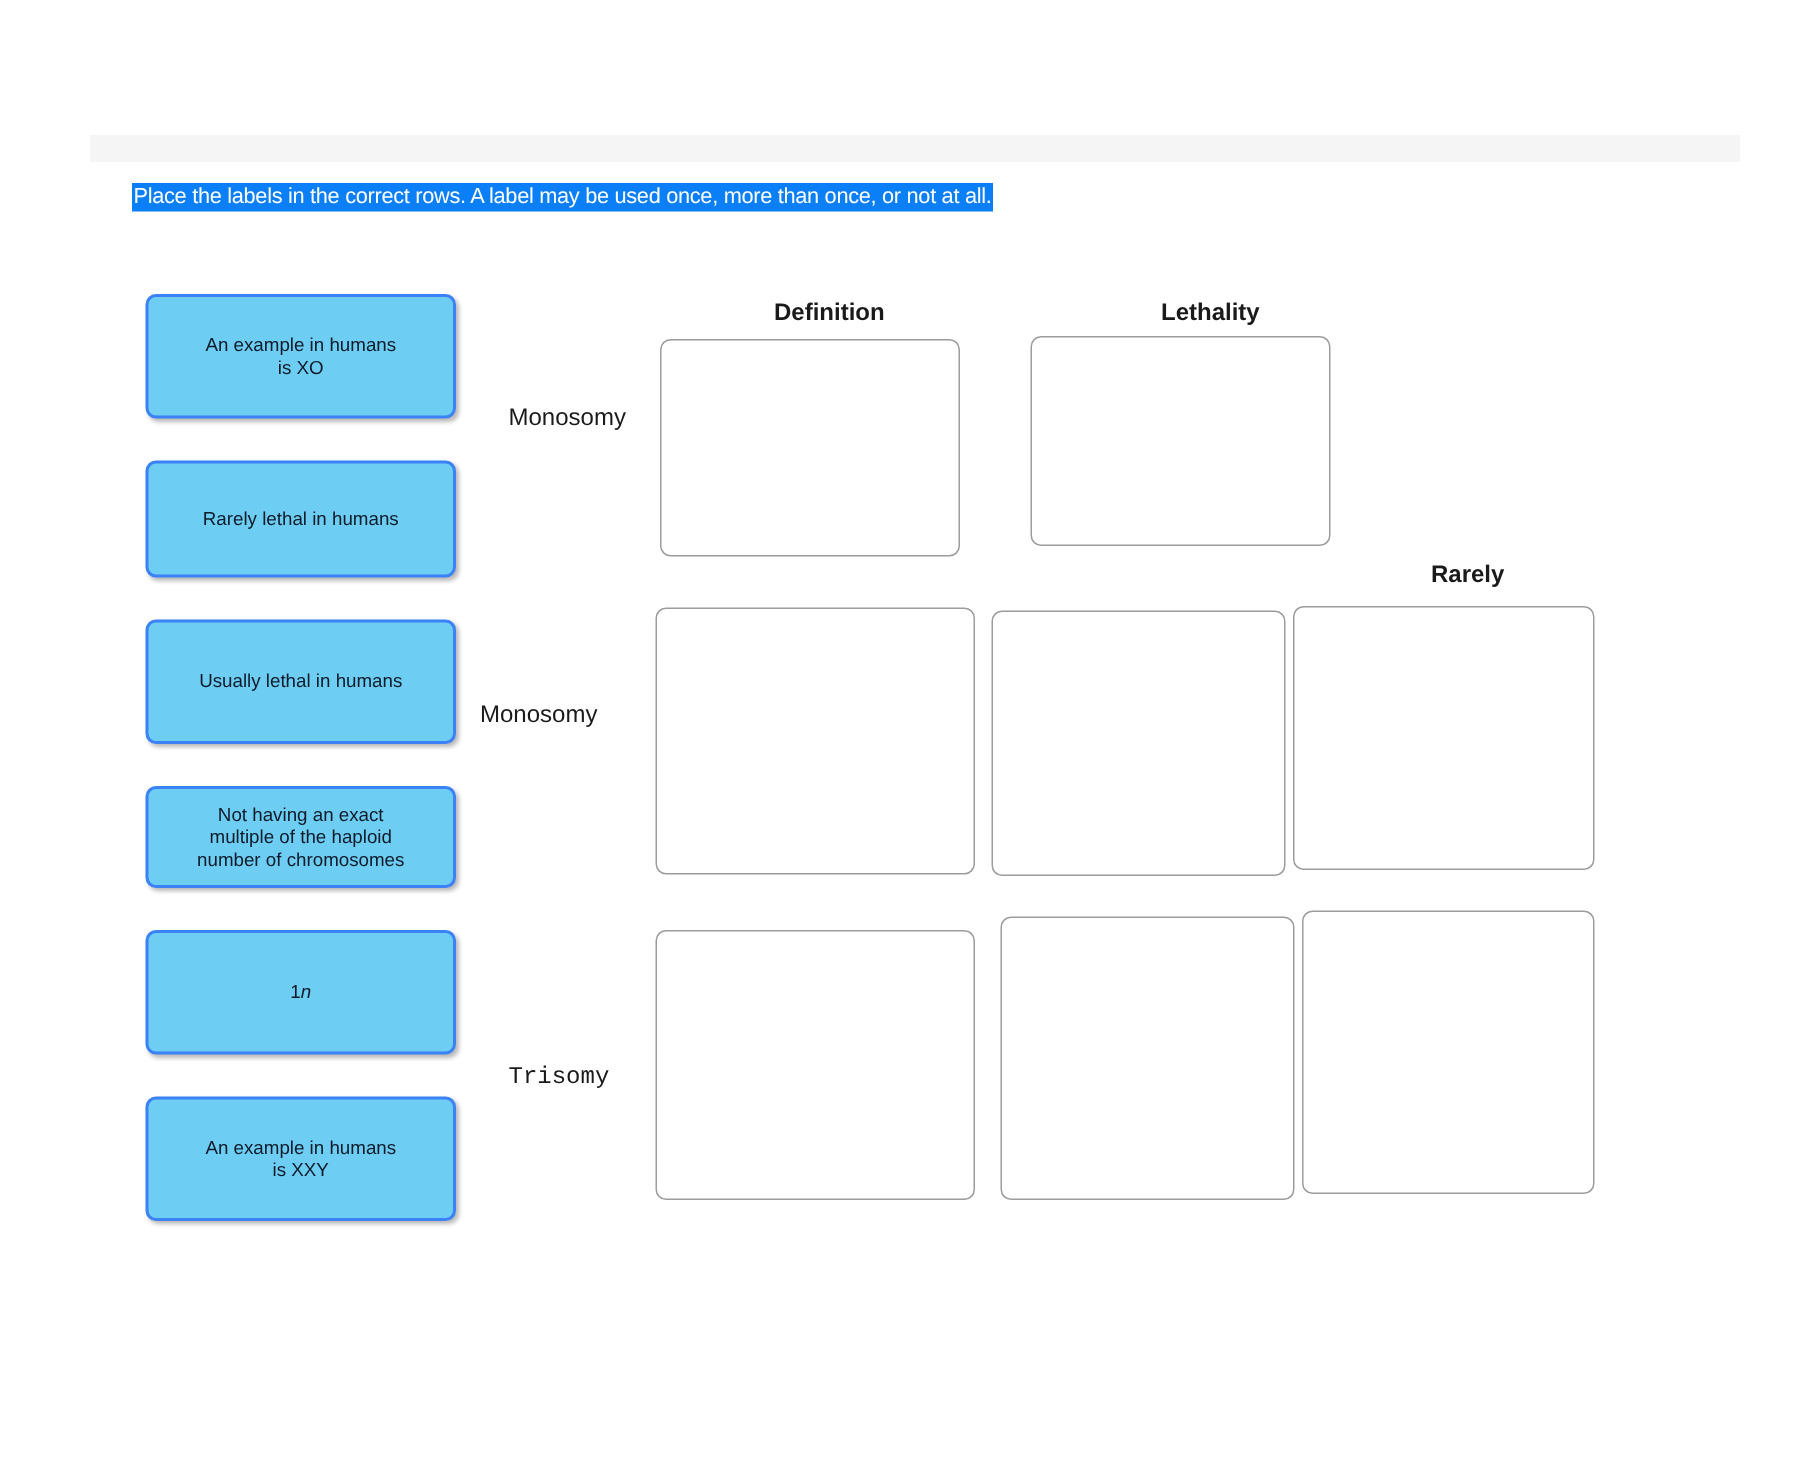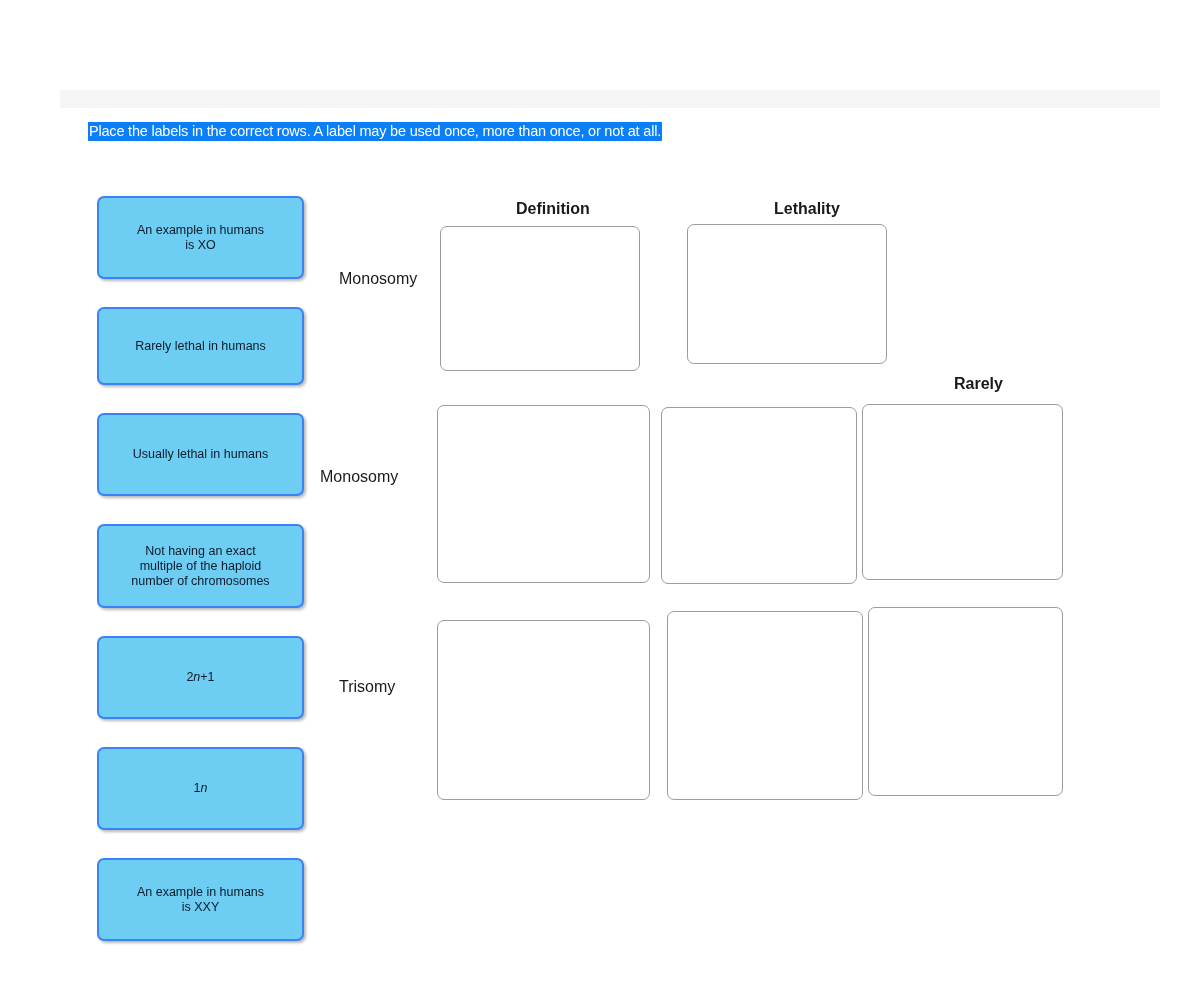--- a/index.html
+++ b/index.html
@@ -64,21 +64,21 @@
     display: flex;
     align-items: center;
     justify-content: center;
     margin-bottom: 10px;
     cursor: move;
     user-select: none;
     margin-top: 28px;
   }
   .label-tile.h-tall  { height: 83px; }
   .label-tile.h-mid   { height: 78px; }
-  .label-tile.h-short { height: 84px; }
+  .label-tile.h-short { height: 68px; }
   .label-tile .tile-text { padding: 0 8px; }
   .label-tile i { font-style: italic; }
 
   
   #matrix { position: absolute; left: 0; top: 0; }
 
   .col-header {
     position: absolute;
     font-size: 16px;
     font-weight: bold;
@@ -117,37 +117,34 @@
     <div class="label-tile h-mid">
       <span class="tile-text">Rarely lethal in humans</span>
     </div>
     <div class="label-tile h-tall">
       <span class="tile-text">Usually lethal in humans</span>
     </div>
     <div class="label-tile h-short">
       <span class="tile-text">Not having an exact<br>multiple of the haploid<br>number of chromosomes</span>
     </div>
     <div class="label-tile h-tall">
-      <span class="tile-text">2<i>n</i>+1</span>
-    </div>
-    <div class="label-tile h-tall">
       <span class="tile-text">1<i>n</i></span>
     </div>
     <div class="label-tile h-tall">
       <span class="tile-text">An example in humans<br>is XXY</span>
     </div>
   </div>
 
 <div id="matrix">
     <div class="col-header" style="left: 486px; top: 200px;">Definition</div>
     <div class="col-header" style="left: 744px; top: 200px; text-align: center;">Lethality</div>
     <div class="col-header" style="left: 924px; top: 375px;">Rarely</div>
     <div class="row-label" style="left: 339px; top: 270px;">Monosomy</div>
     <div class="row-label" style="left: 320px; top: 468px;">Monosomy</div>
-    <div class="row-label" style="left: 339px; top: 678px;">Trisomy</div>
+    <div class="row-label" style="left: 339px; top: 709px; font-family: Liberation Mono, monospace;">Trisomy</div>
     <div class="drop-box" style="left: 440px; top: 226px; width: 200px; height: 145px;"></div>
     <div class="drop-box" style="left: 687px; top: 224px; width: 200px; height: 140px;"></div>
     <div class="drop-box" style="left: 437px; top: 405px; width: 213px; height: 178px;"></div>
     <div class="drop-box" style="left: 661px; top: 407px; width: 196px; height: 177px;"></div>
     <div class="drop-box" style="left: 862px; top: 404px; width: 201px; height: 176px;"></div>
     <div class="drop-box" style="left: 437px; top: 620px; width: 213px; height: 180px;"></div>
     <div class="drop-box" style="left: 667px; top: 611px; width: 196px; height: 189px;"></div>
     <div class="drop-box" style="left: 868px; top: 607px; width: 195px; height: 189px;"></div>
   </div>
 

